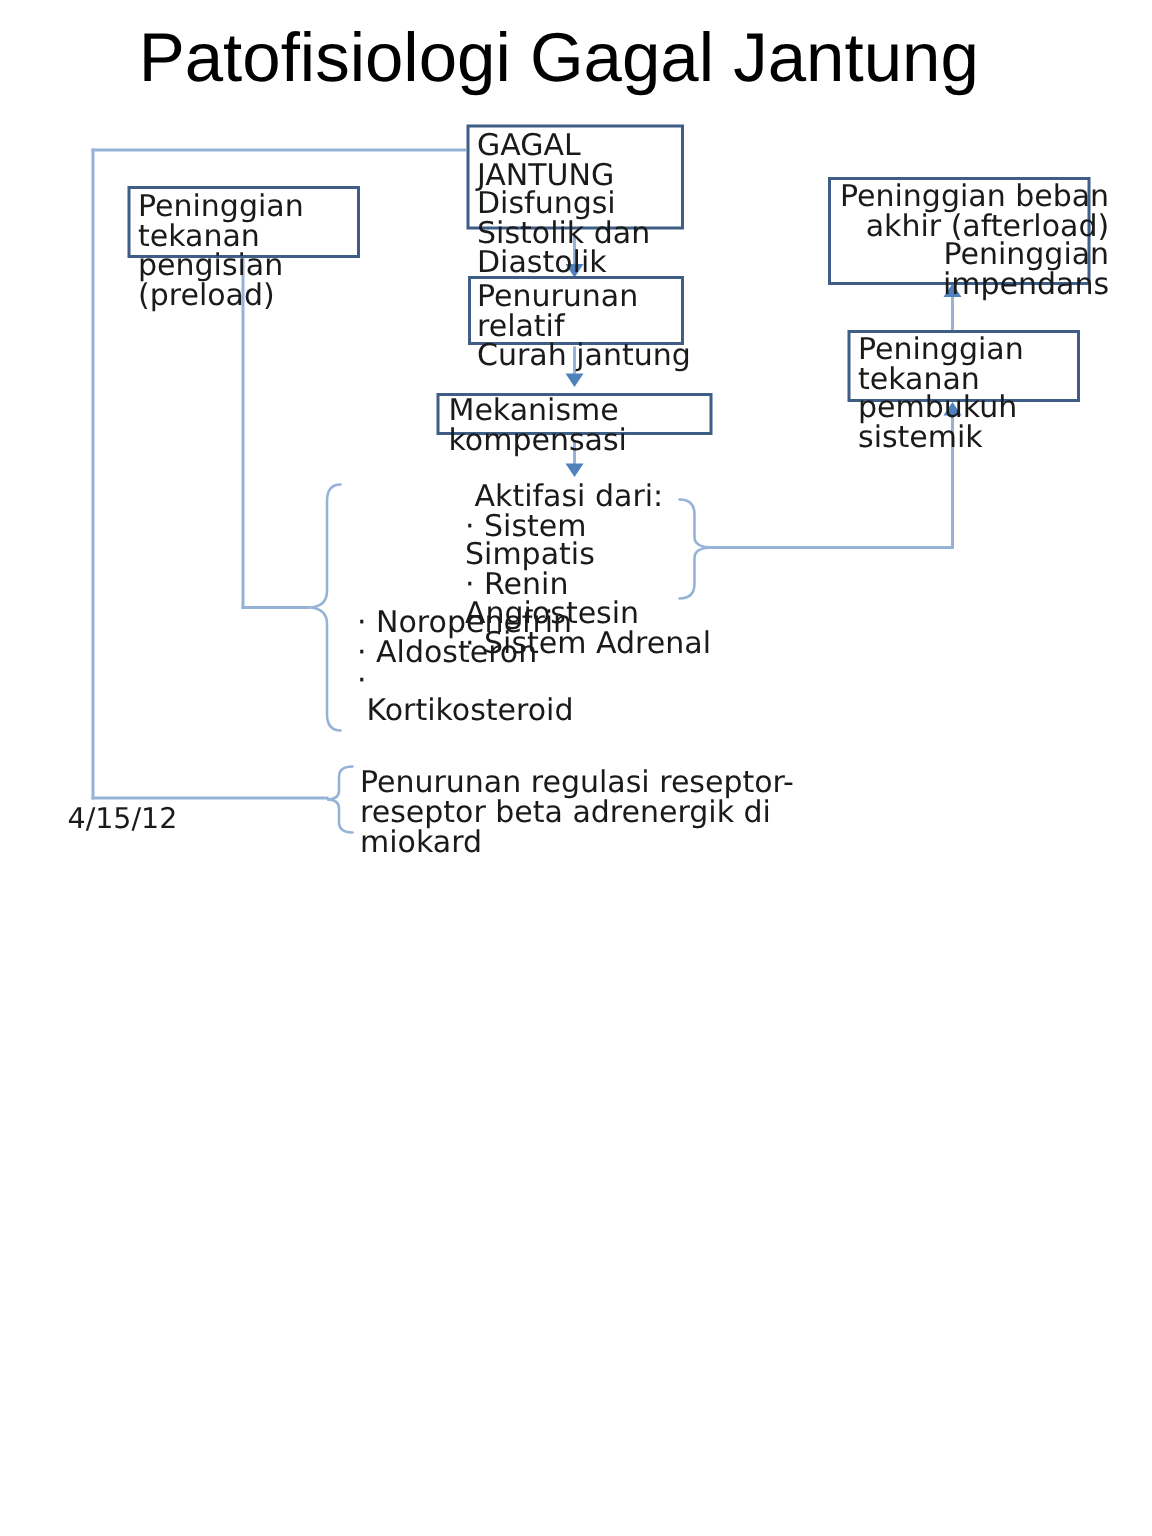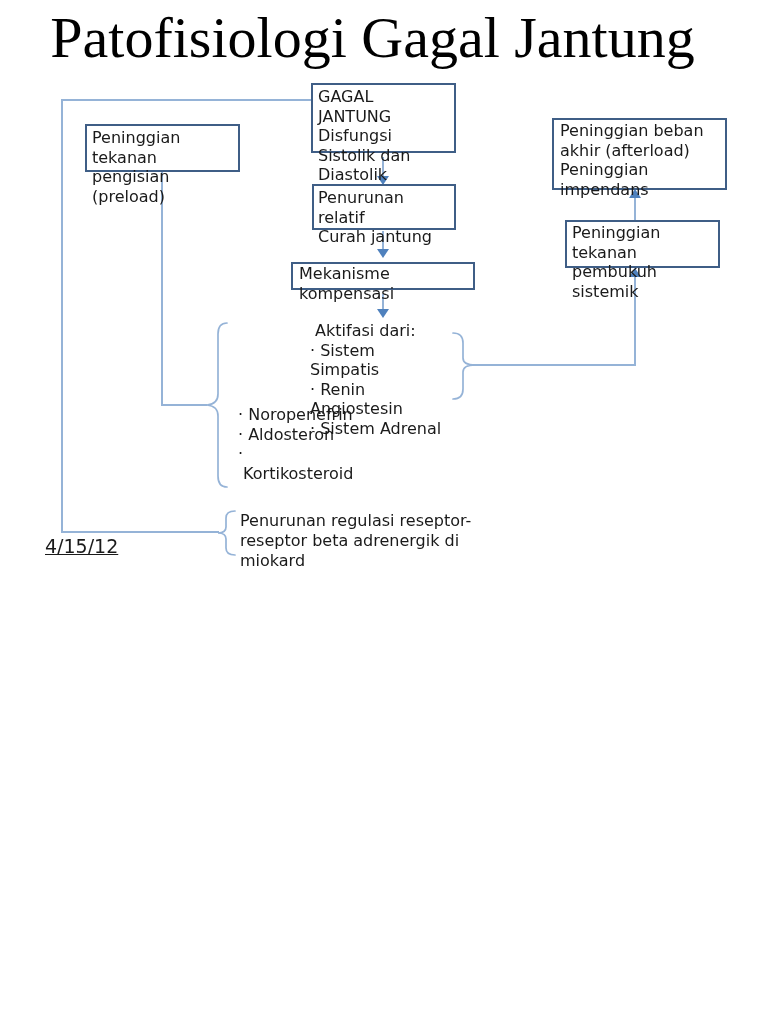--- a/index.html
+++ b/index.html
@@ -2,46 +2,46 @@
 <html><head>
 <meta charset="utf-8">
 <style>
   html,body{margin:0;padding:0;background:#ffffff;}
   .slide{
     position:relative;width:768px;height:1024px;background:#ffffff;overflow:hidden;
     font-family:"DejaVu Sans",sans-serif;color:#1a1a1a;
   }
   .title{
     position:absolute;top:10px;left:0;width:745px;text-align:center;
-    font-family:Liberation Serif, serif;font-size:58px;line-height:56px;
+    font-family:Liberation Sans, sans-serif;font-size:46px;line-height:56px;
     color:#000;white-space:nowrap;
   }
   .node{
     position:absolute;border:2px solid #3f5e86;background:#ffffff;box-sizing:border-box;z-index:2;
   }
   #box-gagal     {left:311px;top:83px; width:145px;height:70px;}
   #box-preload   {left:85px; top:124px;width:155px;height:48px;}
   #box-afterload {left:552px;top:118px;width:175px;height:72px;}
   #box-penurunan {left:312px;top:184px;width:144px;height:46px;}
   #box-mekanisme {left:291px;top:262px;width:184px;height:28px;}
   #box-pembuluh  {left:565px;top:220px;width:155px;height:48px;}
   .txt{
-    position:absolute;font-size:16px;line-height:19.5px;white-space:pre-wrap;z-index:3;
+    position:absolute;font-size:20px;line-height:19.5px;white-space:pre-wrap;z-index:3;
   }
   #txt-gagal    {left:318px;top:87px;}
   #txt-preload  {left:92px; top:128px;}
-  #txt-afterload{left:560px;top:121px;}
+  #txt-afterload{left:560px;top:121px;text-align:right;}
   #txt-penurunan{left:318px;top:188px;}
   #txt-mekanisme{left:299px;top:264px;}
   #txt-pembuluh {left:572px;top:223px;}
   #txt-aktifasi {left:310px;top:321px;}
   #txt-leftlist {left:238px;top:405px;}
   #txt-rightlist{left:383px;top:406px;line-height:20px;}
   #txt-beta     {left:240px;top:511px;line-height:20px;}
-  #date{position:absolute;left:45px;top:535px;font-size:19px;z-index:3;text-decoration:underline;}
+  #date{position:absolute;left:45px;top:535px;font-size:19px;z-index:3;}
   .ln{position:absolute;background:#95b3d7;z-index:1;}
   #ln-top      {left:61px; top:99px; width:250px;height:2px;}
   #ln-left     {left:61px; top:99px; width:2px;  height:434px;}
   #ln-bottom   {left:61px; top:531px;width:158px;height:2px;}
   #ln-preload-v{left:161px;top:172px;width:2px;  height:234px;}
   #ln-preload-h{left:161px;top:404px;width:46px; height:2px;}
   #ln-brace-h  {left:472px;top:364px;width:163px;height:2px;}
   #ln-right-v  {left:634px;top:276px;width:2px;  height:90px;}
   #stem1{left:382px;top:157px;width:2px;height:20px;}
   #stem2{left:382px;top:231px;width:2px;height:20px;}

